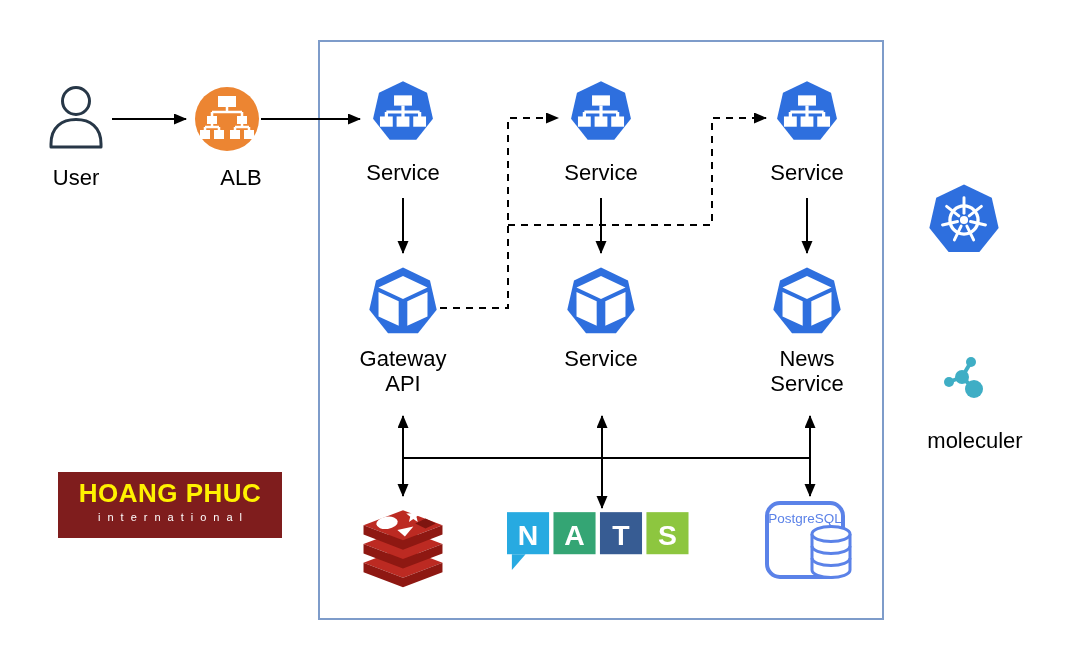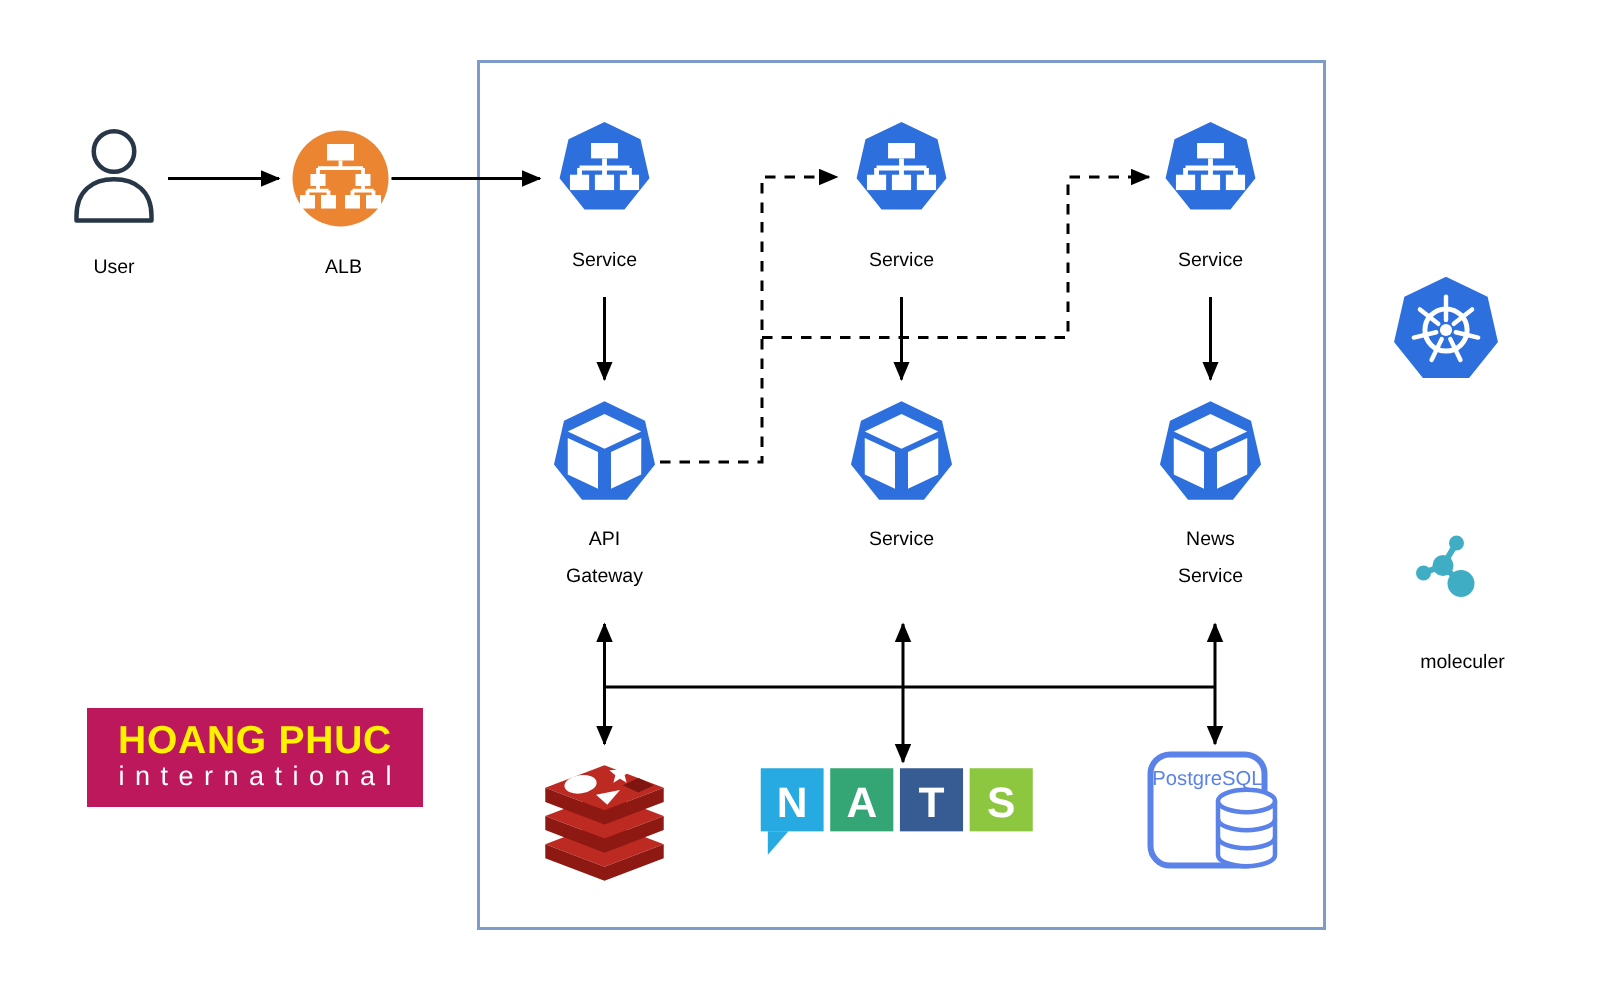--- a/index.html
+++ b/index.html
@@ -2,39 +2,39 @@
 <html><head>
 <meta charset="utf-8">
 <style>
   html,body{margin:0;padding:0;background:#fff;}
   .canvas{
     position:relative;width:1074px;height:654px;background:#ffffff;
     font-family:"Liberation Sans", sans-serif;color:#000;overflow:hidden;
   }
   .abs{position:absolute;}
   .lbl{
-    position:absolute;text-align:center;font-size:13px;line-height:22px;
+    position:absolute;text-align:center;font-size:22px;line-height:22px;
     color:#000;white-space:nowrap;
   }
   .pod-lbl{line-height:25px;}
   .container-box{
     position:absolute;left:318px;top:40px;width:562px;height:576px;
     border:2px solid #7E9CCA;background:transparent;
   }
   .connectors{position:absolute;left:0;top:0;pointer-events:none;}
   .hp-logo{
     position:absolute;left:58px;top:472px;width:224px;height:66px;
-    background:#be185d;text-align:center;
+    background:#7f1d1d;text-align:center;
   }
   .hp-line1{
     color:#FFF200;font-weight:800;font-size:26px;letter-spacing:0.5px;
     margin-top:7px;line-height:28px;
   }
   .hp-line2{
-    color:#ffffff;font-size:18px;letter-spacing:7px;line-height:16px;
+    color:#ffffff;font-size:11px;letter-spacing:7px;line-height:16px;
     margin-top:2px;text-indent:7px;
   }
   .nats-text{font-family:"Liberation Sans", sans-serif;font-weight:bold;}
   .pg-text{font-family:"Liberation Sans", sans-serif;}
 </style>
 </head>
 <body>
 
 <div class="canvas">
 
@@ -112,21 +112,21 @@
       <rect x="20" y="44" width="10" height="9"></rect>
       <rect x="36" y="44" width="10" height="9"></rect>
       <rect x="50" y="44" width="10" height="9"></rect>
     </g>
     <g stroke="#fff" stroke-width="2.5" fill="none">
       <path d="M33,21 V26 M18,26 H48 M18,26 V30 M48,26 V30"></path>
       <path d="M18,38 V41 M11,41 H25 M11,41 V44 M25,41 V44"></path>
       <path d="M48,38 V41 M41,41 H55 M41,41 V44 M55,41 V44"></path>
     </g>
   </svg>
-  <div class="lbl" style="left:179px;top:167px;width:100px">ALB</div>
+  <div class="lbl" style="left:191px;top:167px;width:100px">ALB</div>
 
   <svg class="abs" style="left:371px;top:80px" width="64" height="64">
       <use href="#sym-k8s-svc"></use>
     </svg>
   <svg class="abs" style="left:569px;top:80px" width="64" height="64">
       <use href="#sym-k8s-svc"></use>
     </svg>
   <svg class="abs" style="left:775px;top:80px" width="64" height="64">
       <use href="#sym-k8s-svc"></use>
     </svg>
@@ -138,22 +138,22 @@
       <use href="#sym-k8s-pod"></use>
     </svg>
   <svg class="abs" style="left:565px;top:266px" width="72" height="72">
       <use href="#sym-k8s-pod"></use>
     </svg>
   <svg class="abs" style="left:771px;top:266px" width="72" height="72">
       <use href="#sym-k8s-pod"></use>
     </svg>
 
   <div class="lbl pod-lbl" style="left:333px;top:346px;width:140px">
+    <div>Gateway</div>
     <div>API</div>
-    <div>Gateway</div>
   </div>
   <div class="lbl pod-lbl" style="left:531px;top:346px;width:140px">
     <div>Service</div>
   </div>
   <div class="lbl pod-lbl" style="left:737px;top:346px;width:140px">
     <div>News</div>
     <div>Service</div>
   </div>
 
   <svg class="abs" style="left:356px;top:498px" width="94" height="92" viewBox="0 0 100 92">

